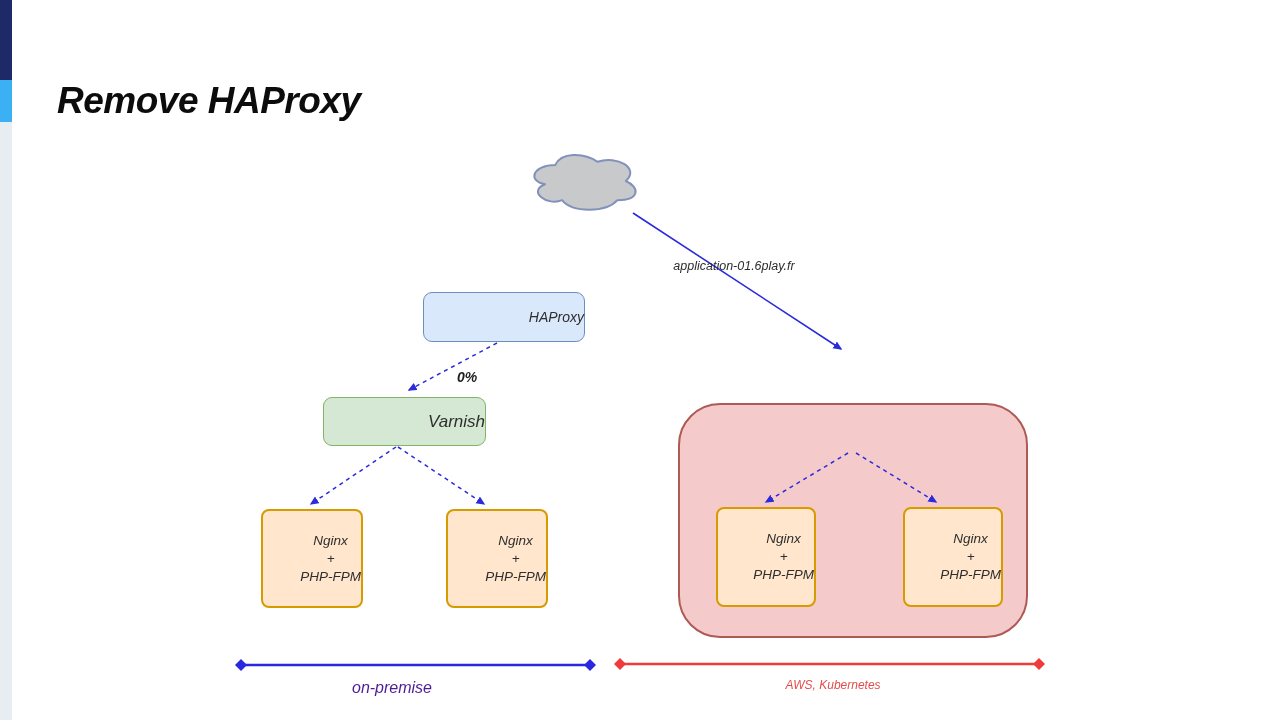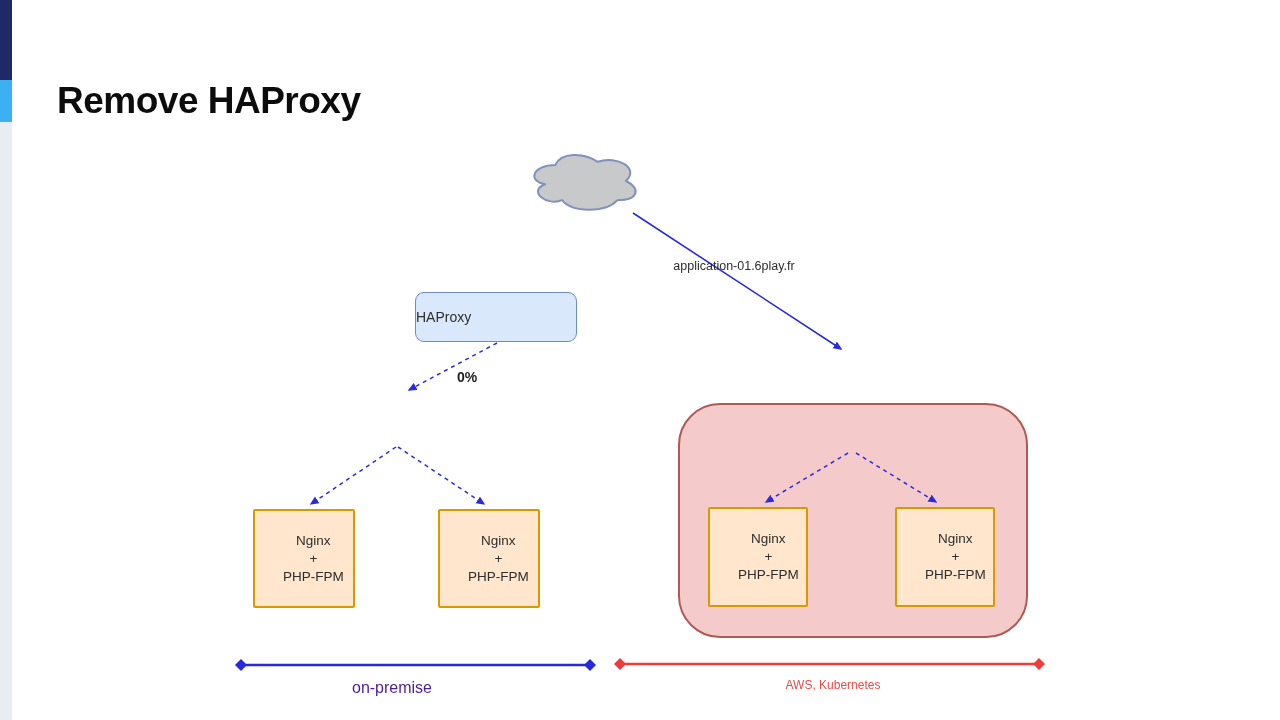--- a/index.html
+++ b/index.html
@@ -4,20 +4,21 @@
 <style>
   * { margin: 0; padding: 0; box-sizing: border-box; }
   html, body { width: 1280px; height: 720px; }
   body { font-family: "Liberation Sans", sans-serif; background: #ffffff; overflow: hidden; }
 
   .slide {
     position: relative;
     width: 1280px;
     height: 616px;
     background: #ffffff;
+    font-style: italic;
   }
 
   
   .bar { position: absolute; left: 0; width: 12px; }
   .bar-navy  { top: 0;   height: 80px;  background: #1e2a68; }
   .bar-blue  { top: 80px; height: 42px; background: #3bb0f2; }
   .bar-strip { top: 122px; height: 598px; background: #e8edf2; }
 
   .slide-title {
     position: absolute;
@@ -26,40 +27,41 @@
     font-weight: 800;
     letter-spacing: -0.5px;
     color: #0c0c0c;
   }
 
   
   .node {
     position: absolute;
     display: flex;
     align-items: center;
-    justify-content: flex-start;
+    justify-content: flex-end;
     text-align: center;
     color: #2e2e2e;
     z-index: 3;
+    margin-left: 8px;
   }
   .node-label { white-space: pre-line; line-height: 18px; }
 
   .haproxy {
     left: 415px; top: 292px; width: 162px; height: 50px;
     background: #dae8fc; border: 1.5px solid #6c8ebf; border-radius: 9px;
     font-size: 14px;
   }
   .varnish {
     left: 315px; top: 397px; width: 163px; height: 49px;
     background: #d5e8d4; border: 1.5px solid #82b366; border-radius: 9px;
     font-size: 17px;
   }
   .nginx {
     width: 102px; height: 99px;
-    background: #ffe6cc; border: 2px solid #d79b00; border-radius: 2px;
+    background: #ffe6cc; border: 2px solid #d79b00; border-radius: 8px;
     font-size: 13.5px;
     padding-left: 28px;
   }
   .nginx-op-1 { left: 253px; top: 509px; }
   .nginx-op-2 { left: 438px; top: 509px; }
   .nginx-aws-1 { left: 708px; top: 507px; width: 100px; height: 100px; }
   .nginx-aws-2 { left: 895px; top: 507px; width: 100px; height: 100px; }
 
   .aws-container {
     position: absolute;
@@ -91,20 +93,23 @@
   <div class="bar bar-navy"></div>
   <div class="bar bar-blue"></div>
   <div class="bar bar-strip"></div>
 
   <h1 class="slide-title">Remove HAProxy</h1>
 
   <div class="aws-container"></div>
 
   <div class="node haproxy">
     <span class="node-label">HAProxy</span>
+  </div>
+  <div class="node varnish">
+    <span class="node-label">Varnish</span>
   </div>
   <div class="node nginx nginx-op-1">
     <span class="node-label">Nginx
 +
 PHP-FPM</span>
   </div>
   <div class="node nginx nginx-op-2">
     <span class="node-label">Nginx
 +
 PHP-FPM</span>

